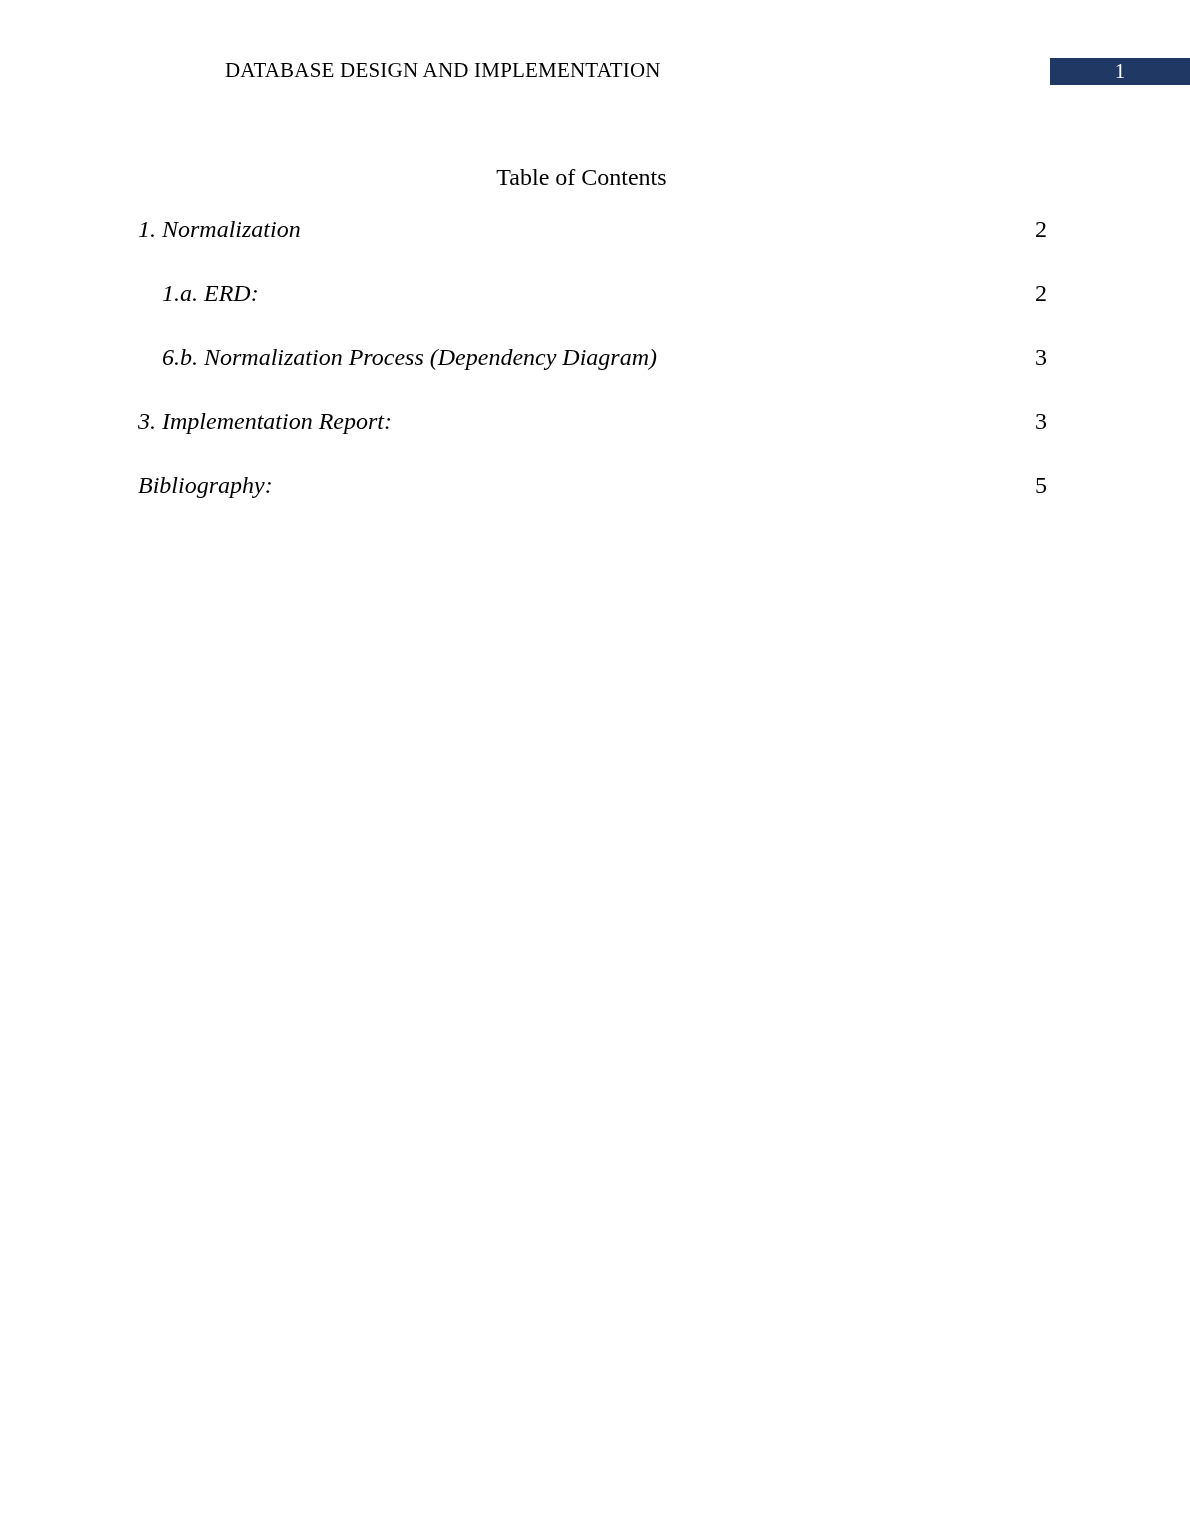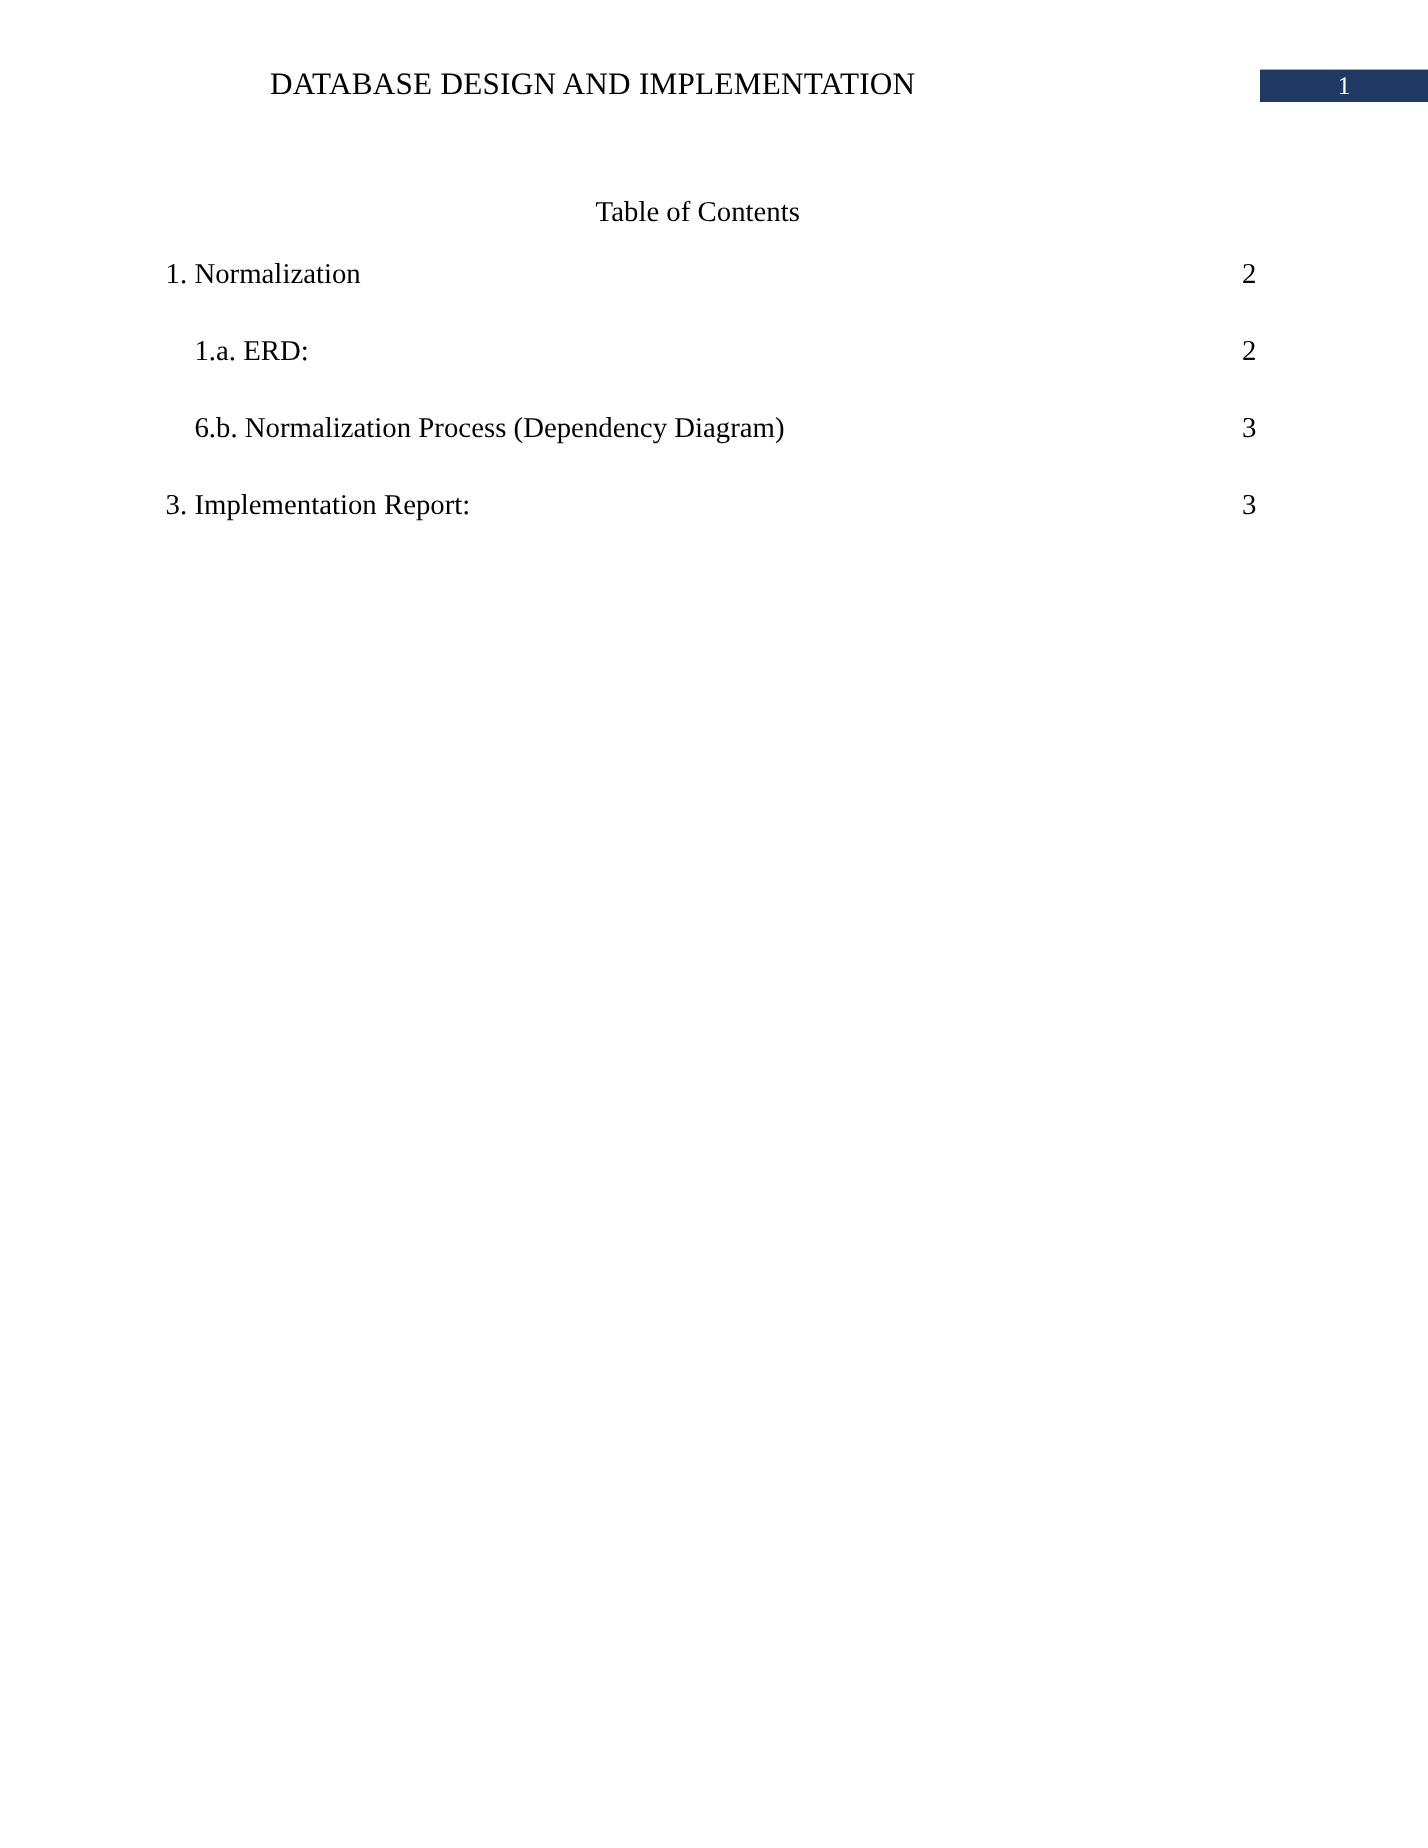--- a/index.html
+++ b/index.html
@@ -23,21 +23,21 @@
     position: absolute;
     top: 52px;
     left: 0;
     width: 1190px;
     height: 38px;
   }
   .header-title {
     position: absolute;
     left: 225px;
     top: 0;
-    font-size: 26px;
+    font-size: 21px;
     line-height: 36px;
     letter-spacing: 0.2px;
     white-space: nowrap;
   }
   .page-number-box {
     position: absolute;
     right: 0;
     top: 6px;
     width: 140px;
     height: 27px;
@@ -77,20 +77,21 @@
     justify-content: space-between;
     font-size: 24px;
     line-height: 30px;
     height: 64px;
   }
   .toc-row.level-2 {
     padding-left: 24px;
   }
   .toc-label {
     white-space: nowrap;
+    font-style: italic;
   }
   .toc-pageno {
     white-space: nowrap;
     padding-right: 5px;
   }
 </style>
 </head>
 <body>
 
 <div class="page">
@@ -118,16 +119,20 @@
     <div class="toc-row level-2">
       <span class="toc-label">6.b. Normalization Process (Dependency Diagram)</span>
       <span class="toc-pageno">3</span>
     </div>
 
     <div class="toc-row level-1">
       <span class="toc-label">3. Implementation Report:</span>
       <span class="toc-pageno">3</span>
     </div>
 
+    <div class="toc-row level-1">
+      <span class="toc-label">Bibliography:</span>
+      <span class="toc-pageno">5</span>
+    </div>
 
   </div>
 
 </div>
 
 </body></html>

